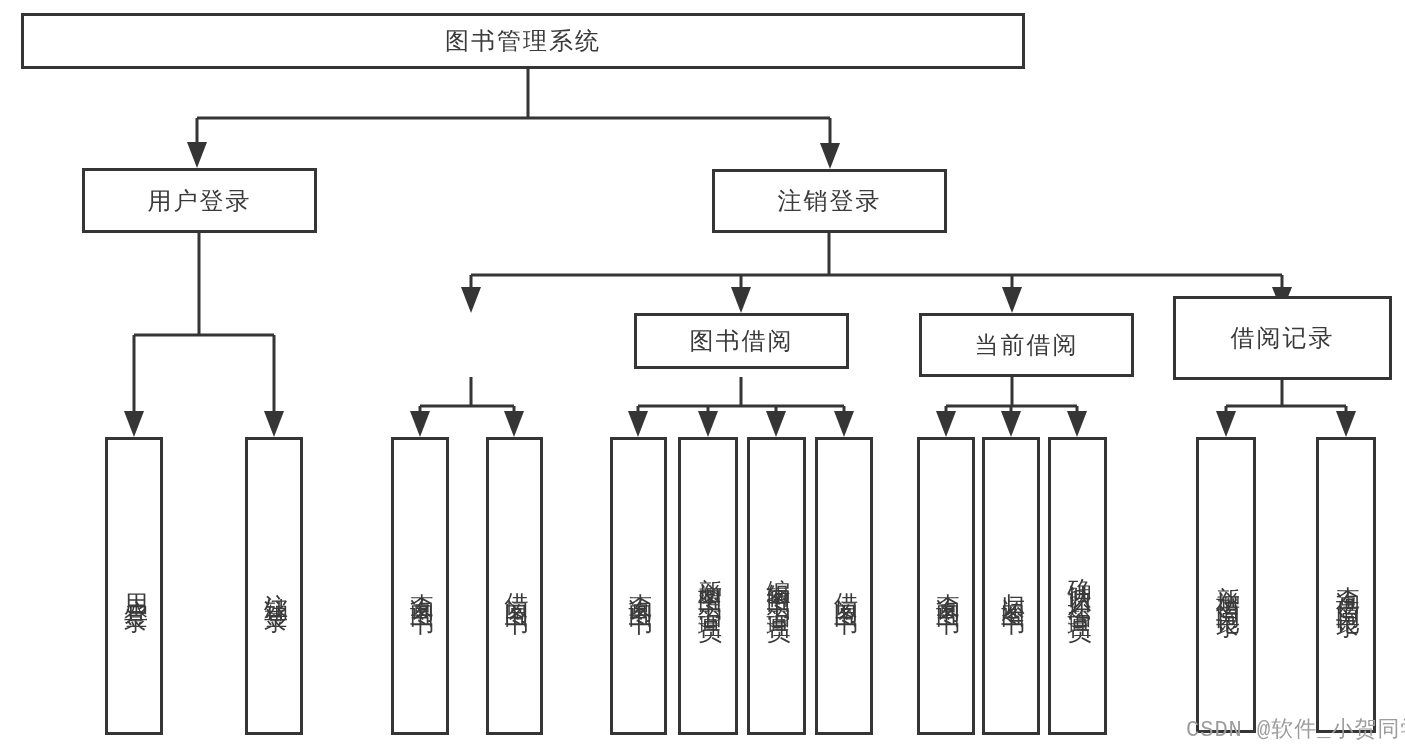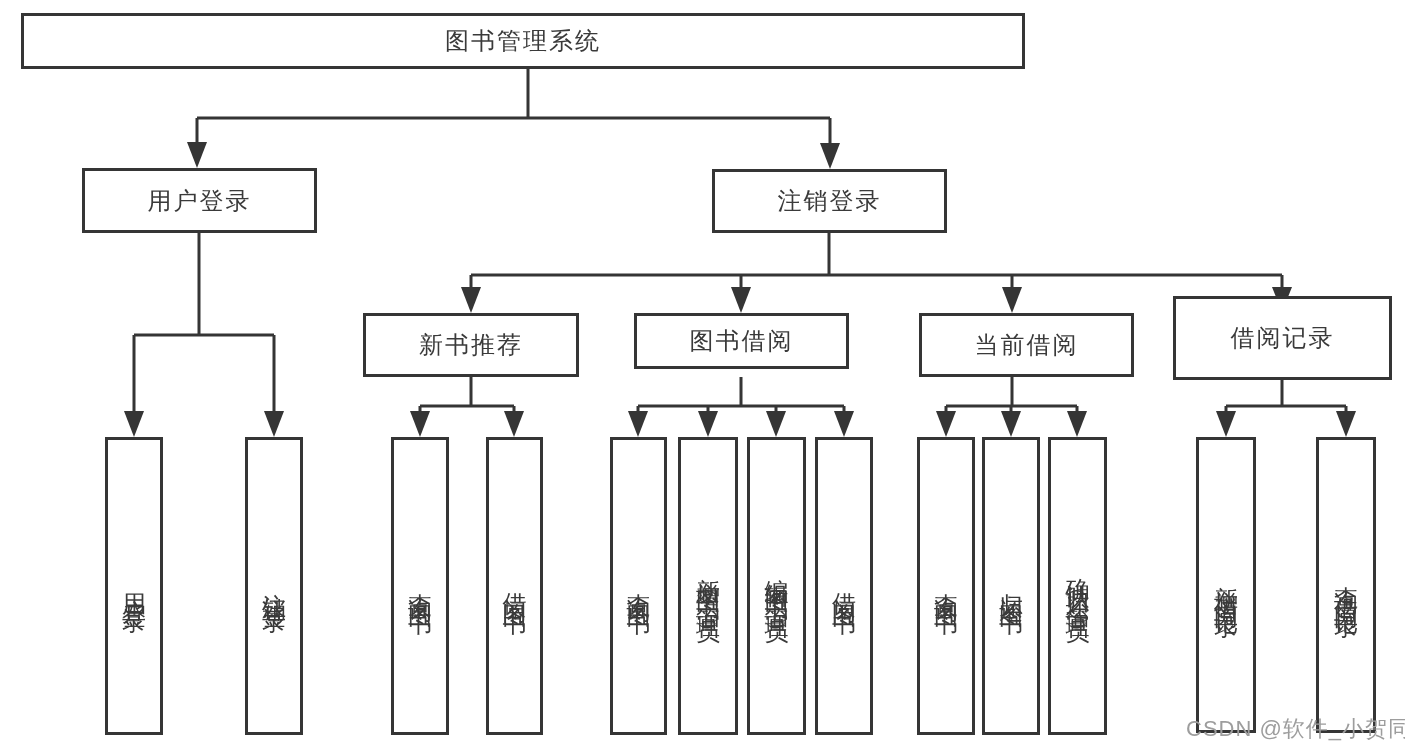--- a/index.html
+++ b/index.html
@@ -1,21 +1,21 @@
 <!DOCTYPE html>
 <html><head>
 <meta charset="utf-8">
 <style>
   html,body{margin:0;padding:0;background:#ffffff;}
   #stage{
     position:relative;
     width:1405px;height:747px;
     background:#ffffff;
     overflow:hidden;
-    font-family:Liberation Sans, sans-serif;
+    font-family:Liberation Mono, monospace;
   }
   #connectors{position:absolute;left:0;top:0;z-index:1;}
   .ln{stroke:#353535;stroke-width:3;fill:none;}
   .ah{fill:#353535;stroke:none;}
   .node{
     position:absolute;
     box-sizing:border-box;
     border:3px solid #353535;
     background:#ffffff;
     display:flex;align-items:center;justify-content:center;
@@ -105,23 +105,20 @@
     <span>图书管理系统</span>
   </div>
 
   <div class="node h" style="left:82px;top:168px;width:235px;height:65px">
     <span>用户登录</span>
   </div>
   <div class="node h" style="left:712px;top:169px;width:235px;height:64px">
     <span>注销登录</span>
   </div>
 
-  <div class="node h" style="left:363px;top:313px;width:216px;height:64px">
-    <span>新书推荐</span>
-  </div>
   <div class="node h" style="left:634px;top:313px;width:215px;height:56px">
     <span>图书借阅</span>
   </div>
   <div class="node h" style="left:919px;top:313px;width:215px;height:64px">
     <span>当前借阅</span>
   </div>
   <div class="node h" style="left:1173px;top:296px;width:219px;height:84px">
     <span>借阅记录</span>
   </div>
 

